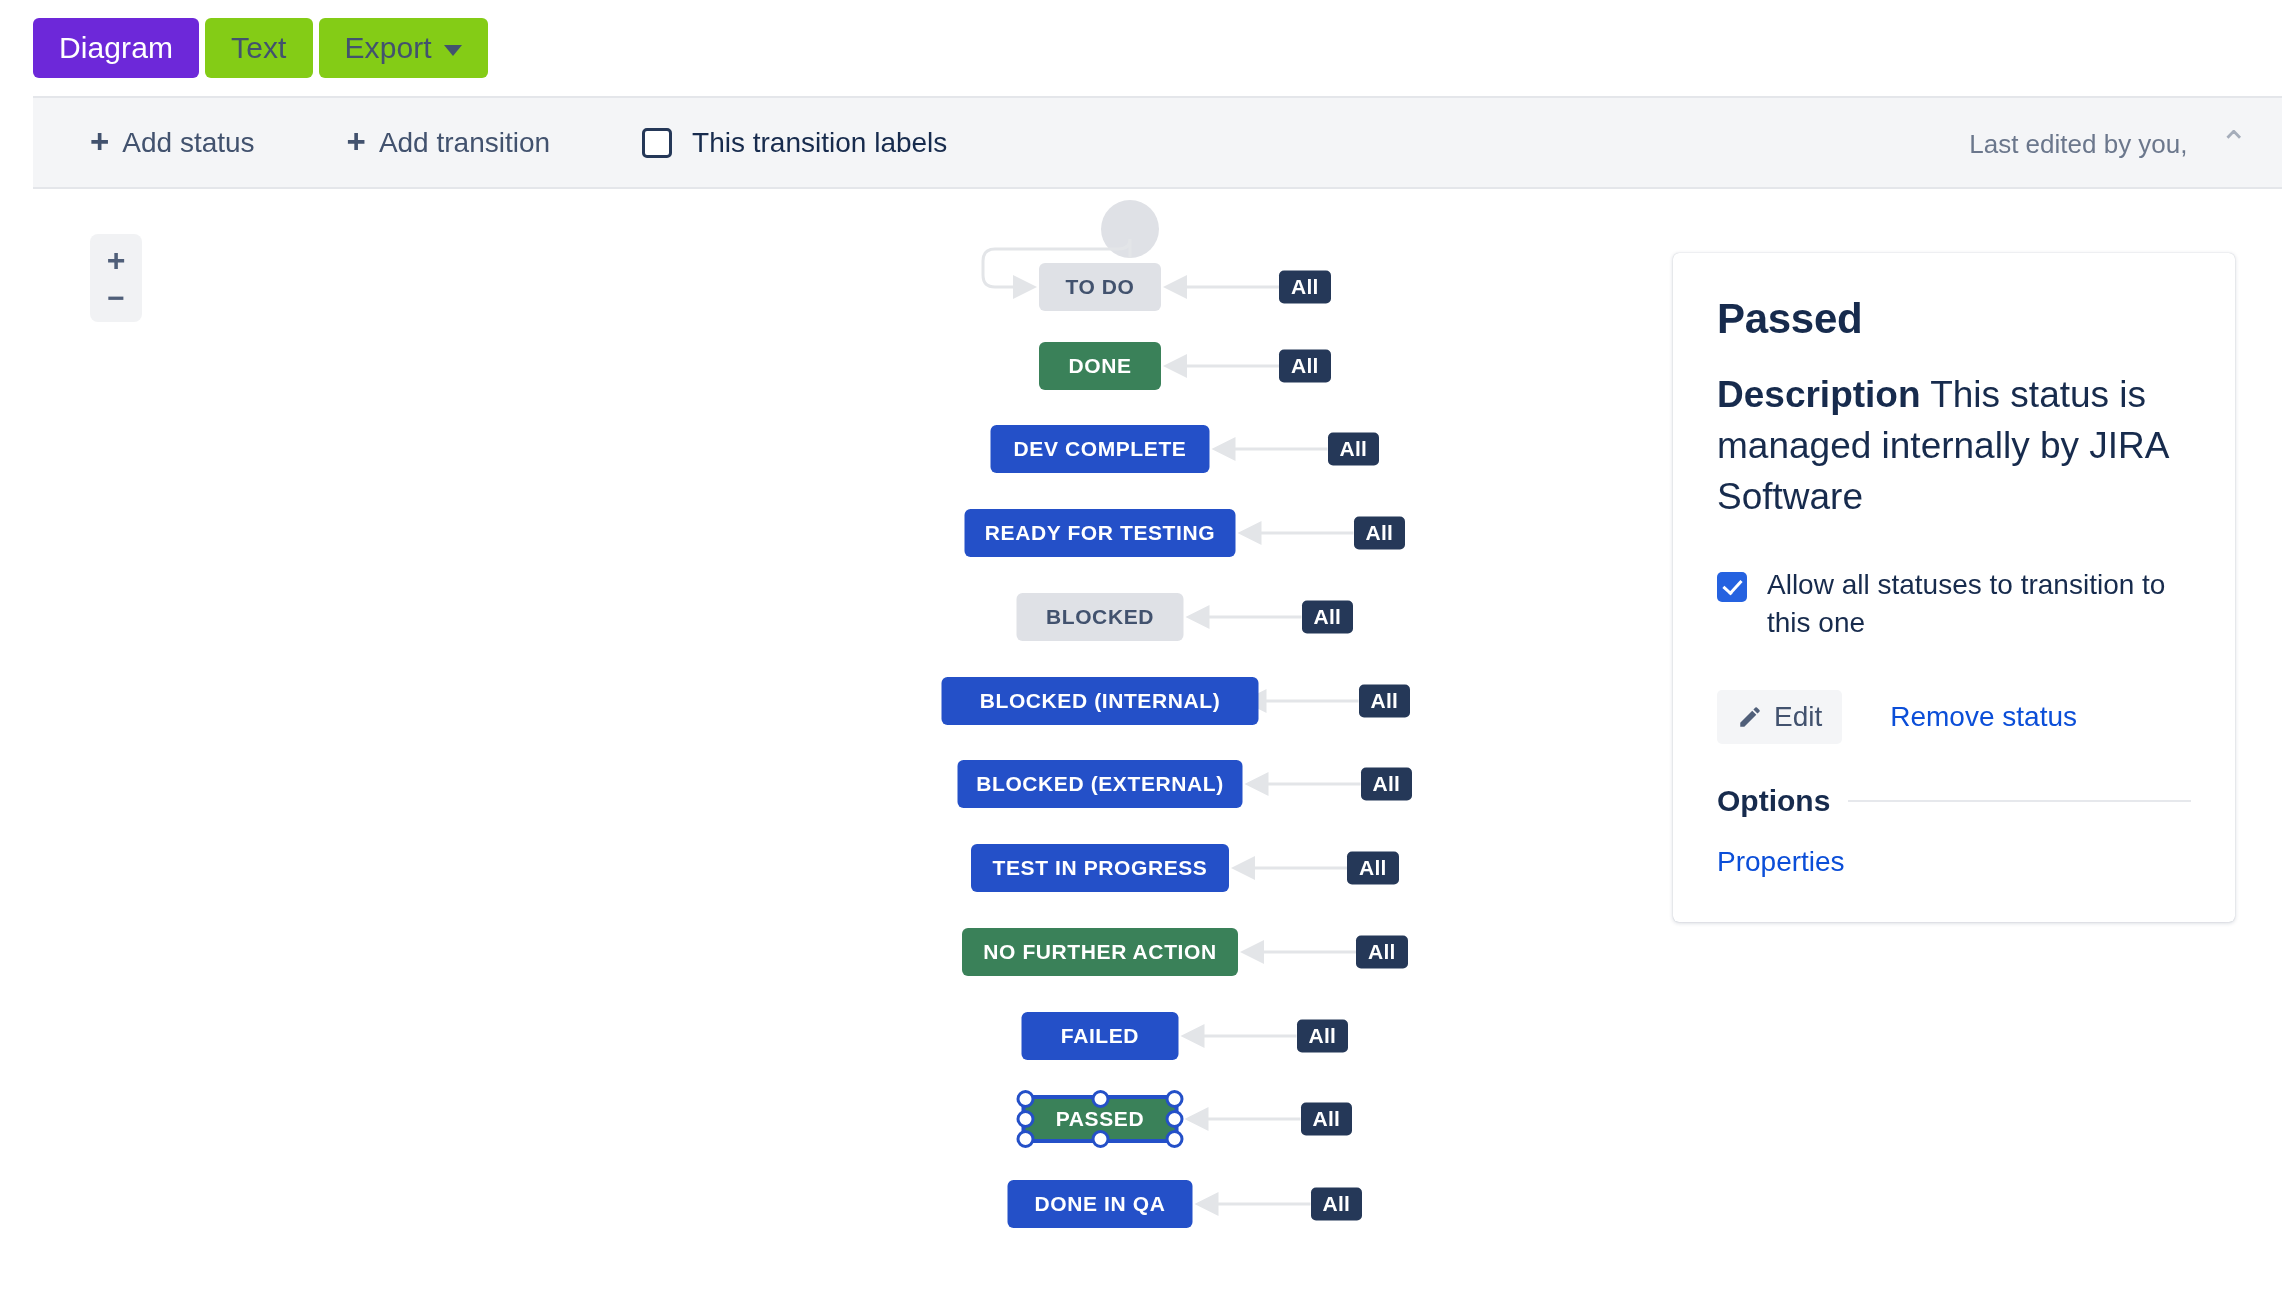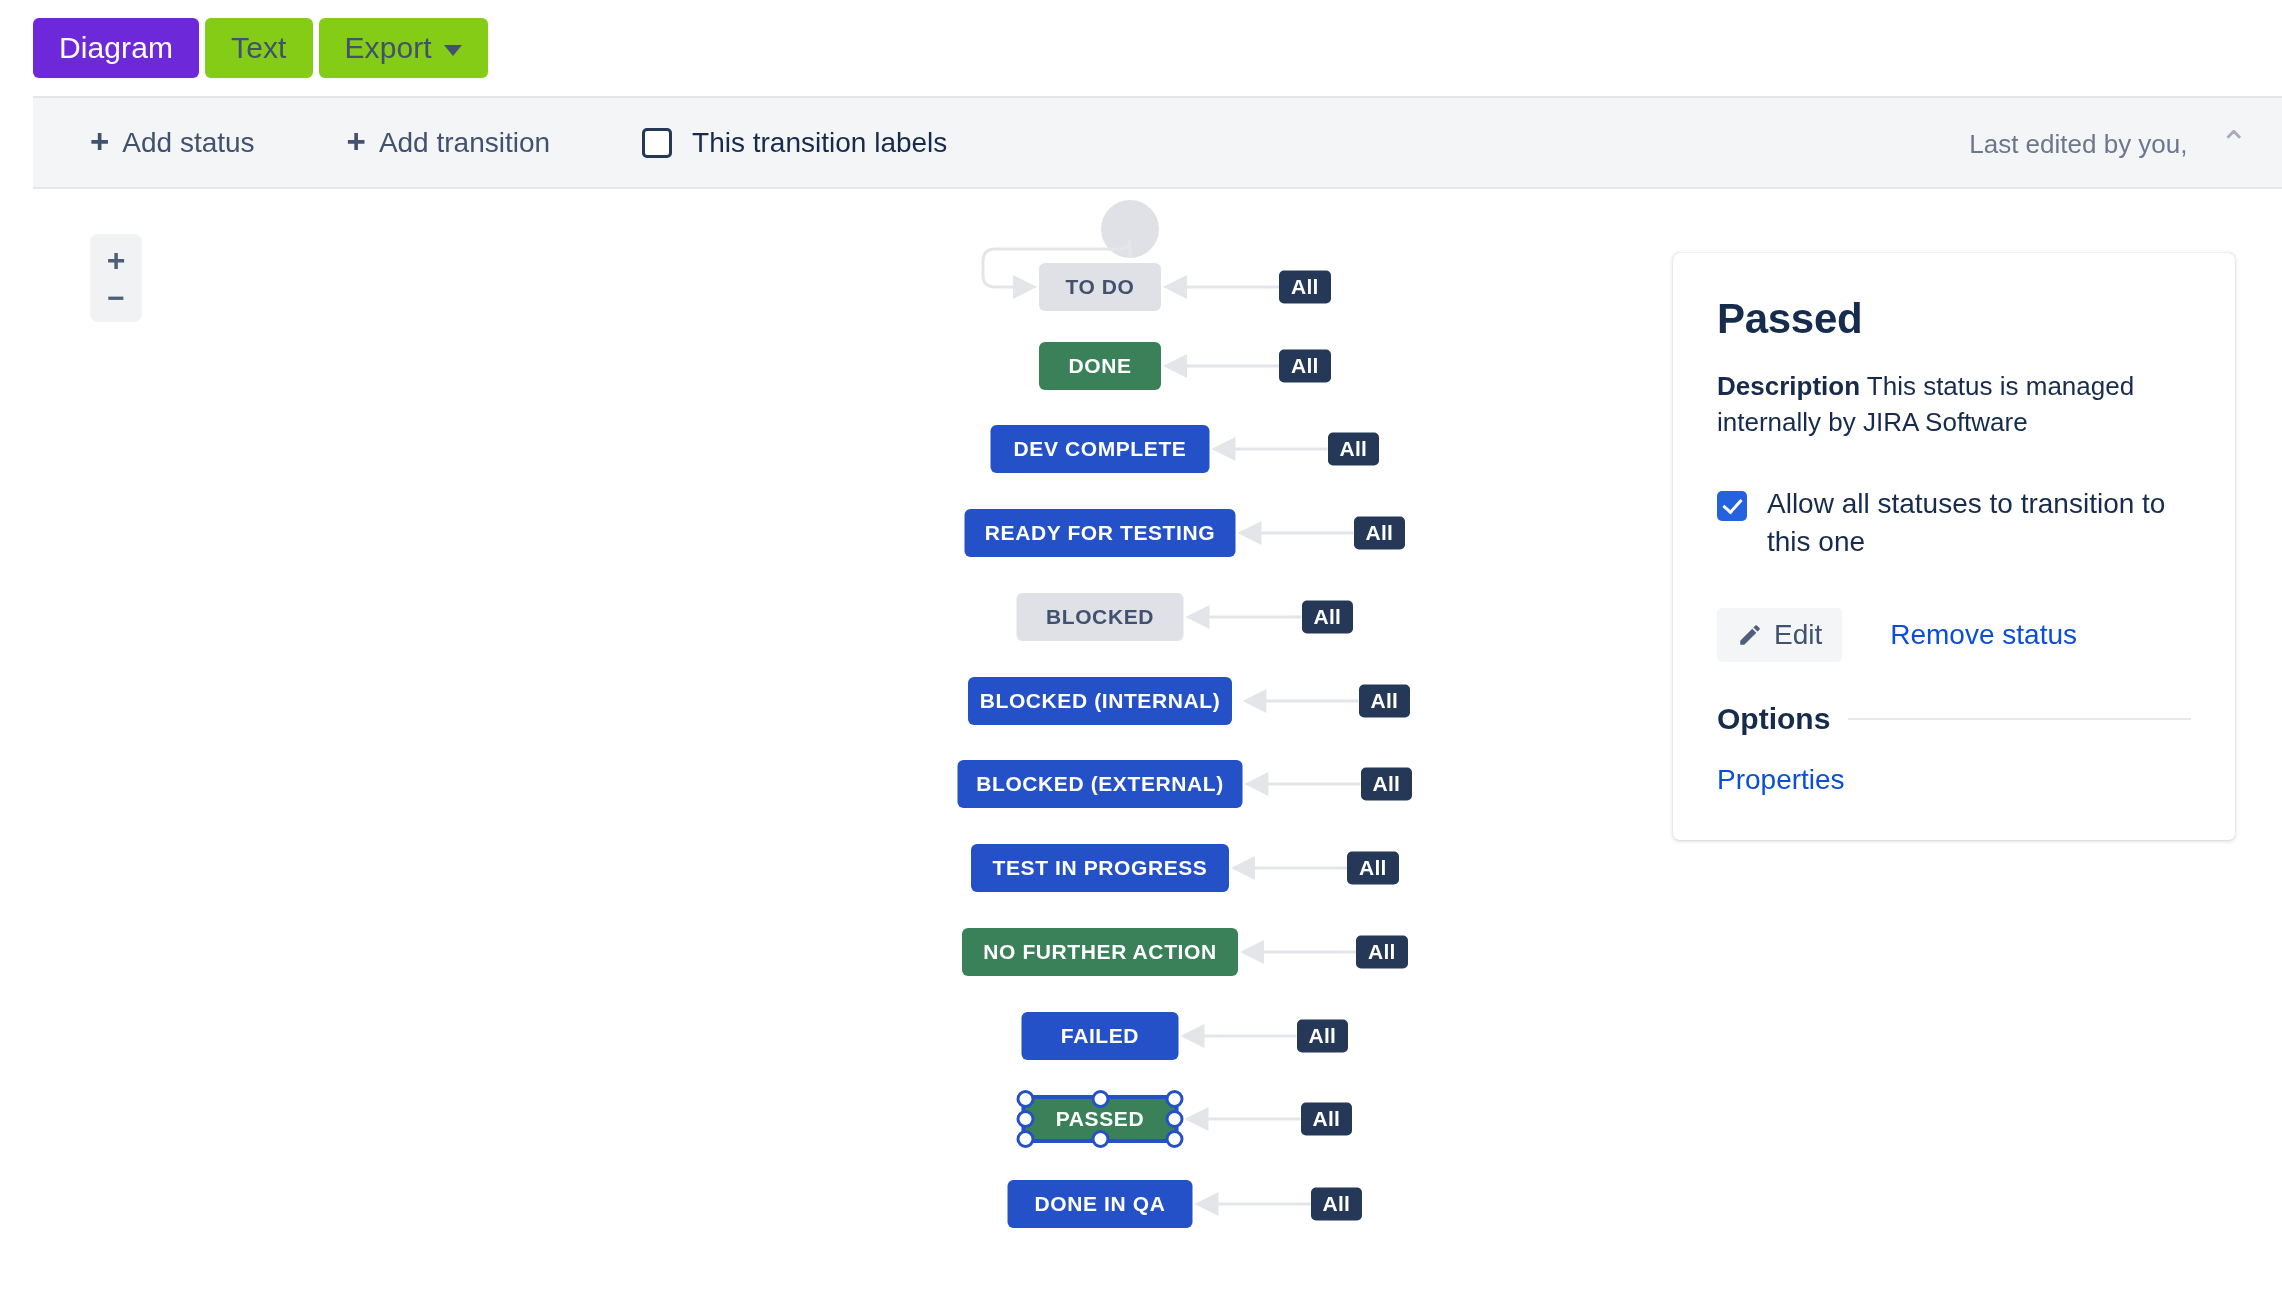--- a/index.html
+++ b/index.html
@@ -235,21 +235,21 @@
     padding: 42px 44px 44px;
   }
   .panel-title {
     font-size: 42px;
     font-weight: bold;
     color: #172b4d;
     letter-spacing: -.3px;
     margin-bottom: 26px;
   }
   .panel-desc {
-    font-size: 26px;
+    font-size: 37px;
     line-height: 1.38;
     color: #172b4d;
     margin-bottom: 44px;
   }
   .panel-desc b { font-weight: bold; }
   .panel-chk-row {
     display: flex;
     gap: 20px;
     align-items: flex-start;
     margin-bottom: 48px;
@@ -407,21 +407,21 @@
       </div>
       <div class="badge" style="left: 1294.5px; top: 258px;">All</div>
       <div class="node blue" style="width: 271px; top: 318px;">
         <span>READY FOR TESTING</span>
       </div>
       <div class="badge" style="left: 1320.5px; top: 342px;">All</div>
       <div class="node grey" style="width: 167px; top: 402px;">
         <span>BLOCKED</span>
       </div>
       <div class="badge" style="left: 1268.5px; top: 426px;">All</div>
-      <div class="node blue" style="width: 264px; top: 486px;">
+      <div class="node blue" style="width: 317px; top: 486px;">
         <span>BLOCKED (INTERNAL)</span>
       </div>
       <div class="badge" style="left: 1325.5px; top: 510px;">All</div>
       <div class="node blue" style="width: 285px; top: 569px;">
         <span>BLOCKED (EXTERNAL)</span>
       </div>
       <div class="badge" style="left: 1327.5px; top: 593px;">All</div>
       <div class="node blue" style="width: 258px; top: 653px;">
         <span>TEST IN PROGRESS</span>
       </div>

